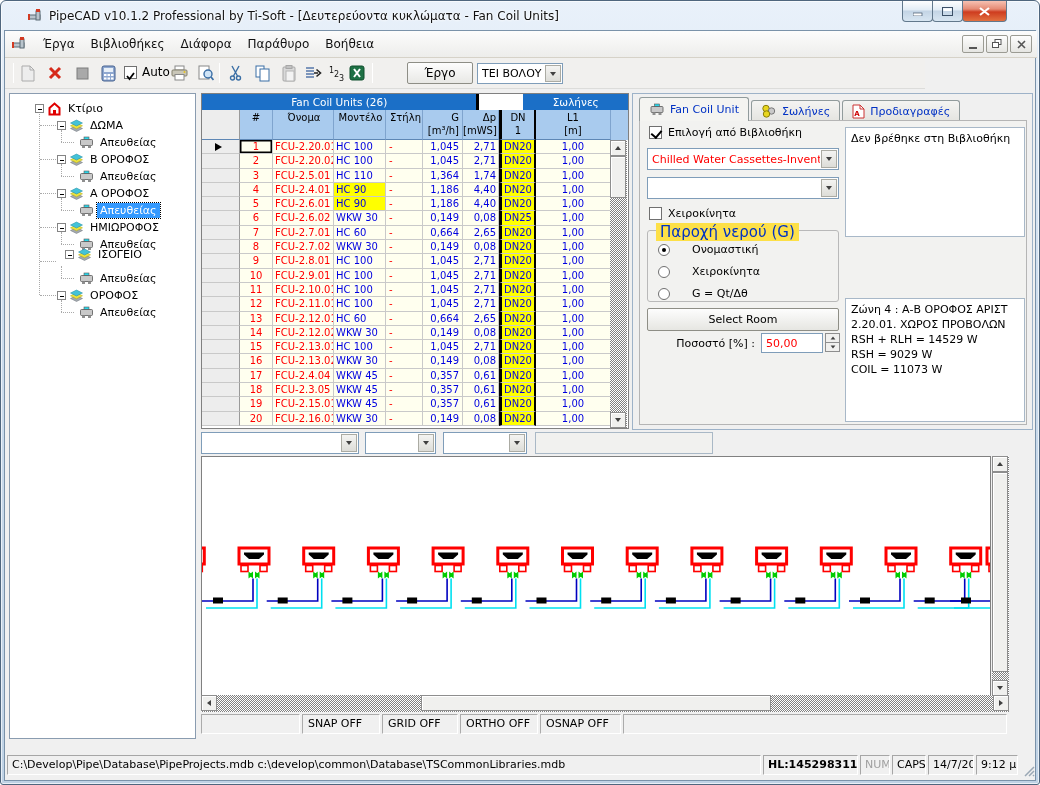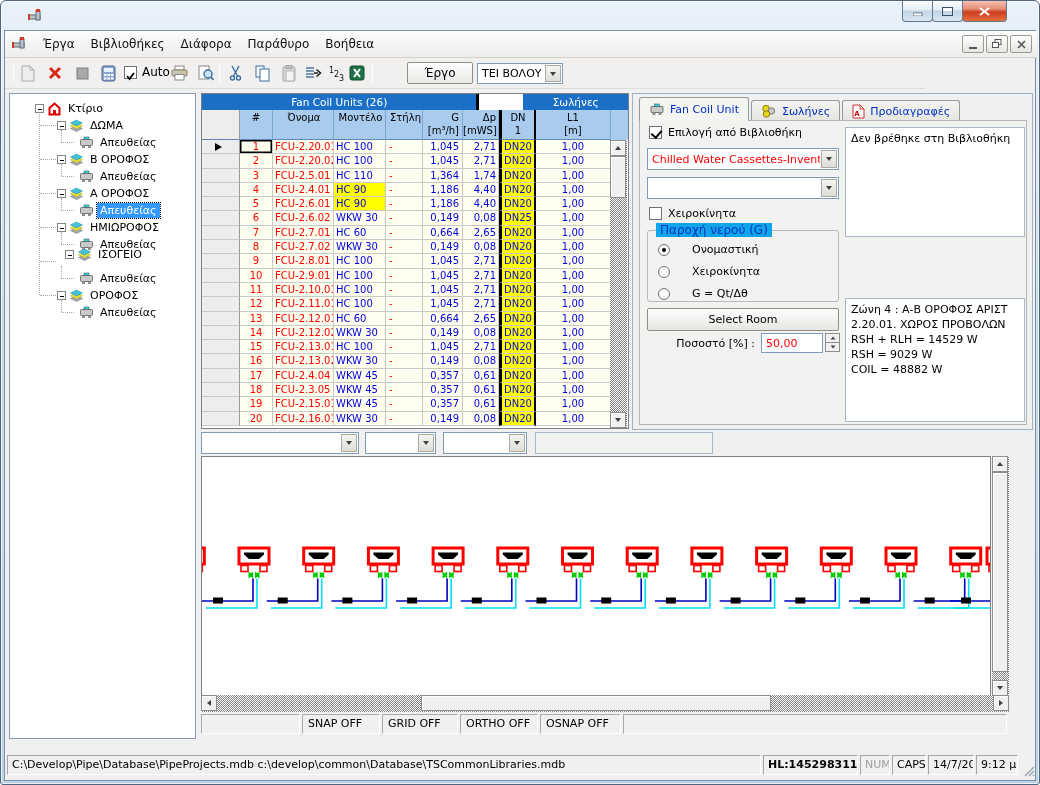--- a/index.html
+++ b/index.html
@@ -78,21 +78,21 @@
 .tab{display:flex;align-items:center;gap:5px;font-size:11px;color:#0031C4;border:1px solid #919B9C;border-bottom:none;border-radius:3px 3px 0 0;padding:0 9px;height:21px;background:linear-gradient(#F4F4F2,#E4E4E0);margin-right:2px;}
 .tab.active{height:24px;background:#F4F4F1;position:relative;z-index:2;}
 .tab-frame{position:absolute;left:6px;top:26px;width:388px;height:305px;border:1px solid #B5B5B5;background:#F2F2F0;}
 .checkrow{position:absolute;display:flex;align-items:center;gap:6px;font-size:11px;}
 .cbx{width:13px;height:13px;background:#fff;border:1px solid #707070;position:relative;flex:none;}
 .cbx.checked::after{content:"";position:absolute;left:2.5px;top:0.5px;width:5px;height:8px;border:solid #000;border-width:0 2px 2px 0;transform:rotate(40deg);}
 .pcombo{position:absolute;background:#fff;border:1px solid #7F9DB9;height:22px;font-size:11px;}
 .pcombo .combo-text{top:4px;}
 .red-text{color:var(--text-red,#F00);}
 .groupbox{position:absolute;border:1px solid #B9B9B9;border-radius:3px;}
-.groupbox legend,.group-title{position:absolute;top:-8px;left:8px;background:#0ea5e9;padding:0 4px;font-size:12px;color:#0031C4;}
+.groupbox legend,.group-title{position:absolute;top:-8px;left:8px;background:#fde047;padding:0 4px;font-size:15px;color:#0031C4;}
 .radiorow{position:absolute;display:flex;align-items:center;gap:22px;font-size:11px;}
 .rad{width:12px;height:12px;border:1px solid #707070;border-radius:50%;background:#fff;position:relative;flex:none;}
 .rad.on::after{content:"";position:absolute;left:3px;top:3px;width:4px;height:4px;border-radius:50%;background:#000;}
 .pbtn{position:absolute;background:linear-gradient(#FDFDFD,#E6E6E2);border:1px solid #8E8E86;border-radius:2px;font-size:11px;display:flex;align-items:center;justify-content:center;}
 .spin-label{position:absolute;font-size:11px;text-align:right;}
 .spin-box{position:absolute;background:#fff;border:1px solid #7F9DB9;font-size:11px;color:var(--text-red,#F00);padding:3px 0 0 4px;}
 .spin-btns{position:absolute;width:15px;}
 .spin-b{height:10px;background:#F0F0EE;border:1px solid #8E8E8E;display:flex;align-items:center;justify-content:center;}
 .infobox{position:absolute;background:#fff;border:1px solid #A8B8C8;font-size:11px;padding:3px 5px;line-height:15px;overflow:hidden;}
 
@@ -112,20 +112,21 @@
 
 <div id="win">
 
   <div class="titlebar">
     <svg class="app-icon" viewBox="0 0 16 16">
         <rect x="2" y="7" width="11" height="4" fill="#B9C4CC" stroke="#5A6A75"></rect>
         <rect x="9" y="3" width="4" height="9" fill="#B9C4CC" stroke="#5A6A75"></rect>
         <rect x="9" y="1" width="4" height="3" fill="#D23A22"></rect>
         <rect x="1" y="6" width="2" height="6" fill="#D23A22"></rect>
       </svg>
+    <span class="title-text">PipeCAD v10.1.2 Professional by Ti-Soft - [Δευτερεύοντα κυκλώματα - Fan Coil Units]</span>
     <div class="winbtns">
       <div class="winbtn">
           <svg width="10" height="9" viewBox="0 0 10 9">
             <rect x="0" y="6" width="9" height="3" fill="#fff" stroke="#3C5067" stroke-width=".7"></rect>
           </svg>
         </div>
       <div class="winbtn">
           <svg width="11" height="9" viewBox="0 0 11 9">
             <rect x="0.5" y="0.5" width="10" height="8" fill="none" stroke="#3C5067"></rect>
             <rect x="1.5" y="1.5" width="8" height="2.5" fill="#fff"></rect>
@@ -742,21 +743,21 @@
       <div class="spin-b" style="margin-top:-1px">
           <span class="arr-d" style="transform:scale(.8)"></span>
         </div>
     </div>
     <div class="infobox" style="left:212px;top:33px;width:180px;height:110px;"><span>Δεν βρέθηκε στη Βιβλιοθήκη</span></div>
     <div class="infobox" style="left:212px;top:204px;width:180px;height:124px;" id="zonebox">
         <div>Ζώνη 4 : Α-Β ΟΡΟΦΟΣ ΑΡΙΣΤ</div>
         <div>2.20.01. ΧΩΡΟΣ ΠΡΟΒΟΛΩΝ</div>
         <div>RSH + RLH = 14529 W</div>
         <div>RSH = 9029 W</div>
-        <div>COIL = 48882 W</div>
+        <div>COIL = 11073 W</div>
       </div>
   </div>
 
   <div class="bcombo" style="left:200px;width:158px;">
       <span class="combo-btn">
         <span class="arr-d"></span>
       </span>
     </div>
   <div class="bcombo" style="left:364px;width:71px;">
       <span class="combo-btn">

